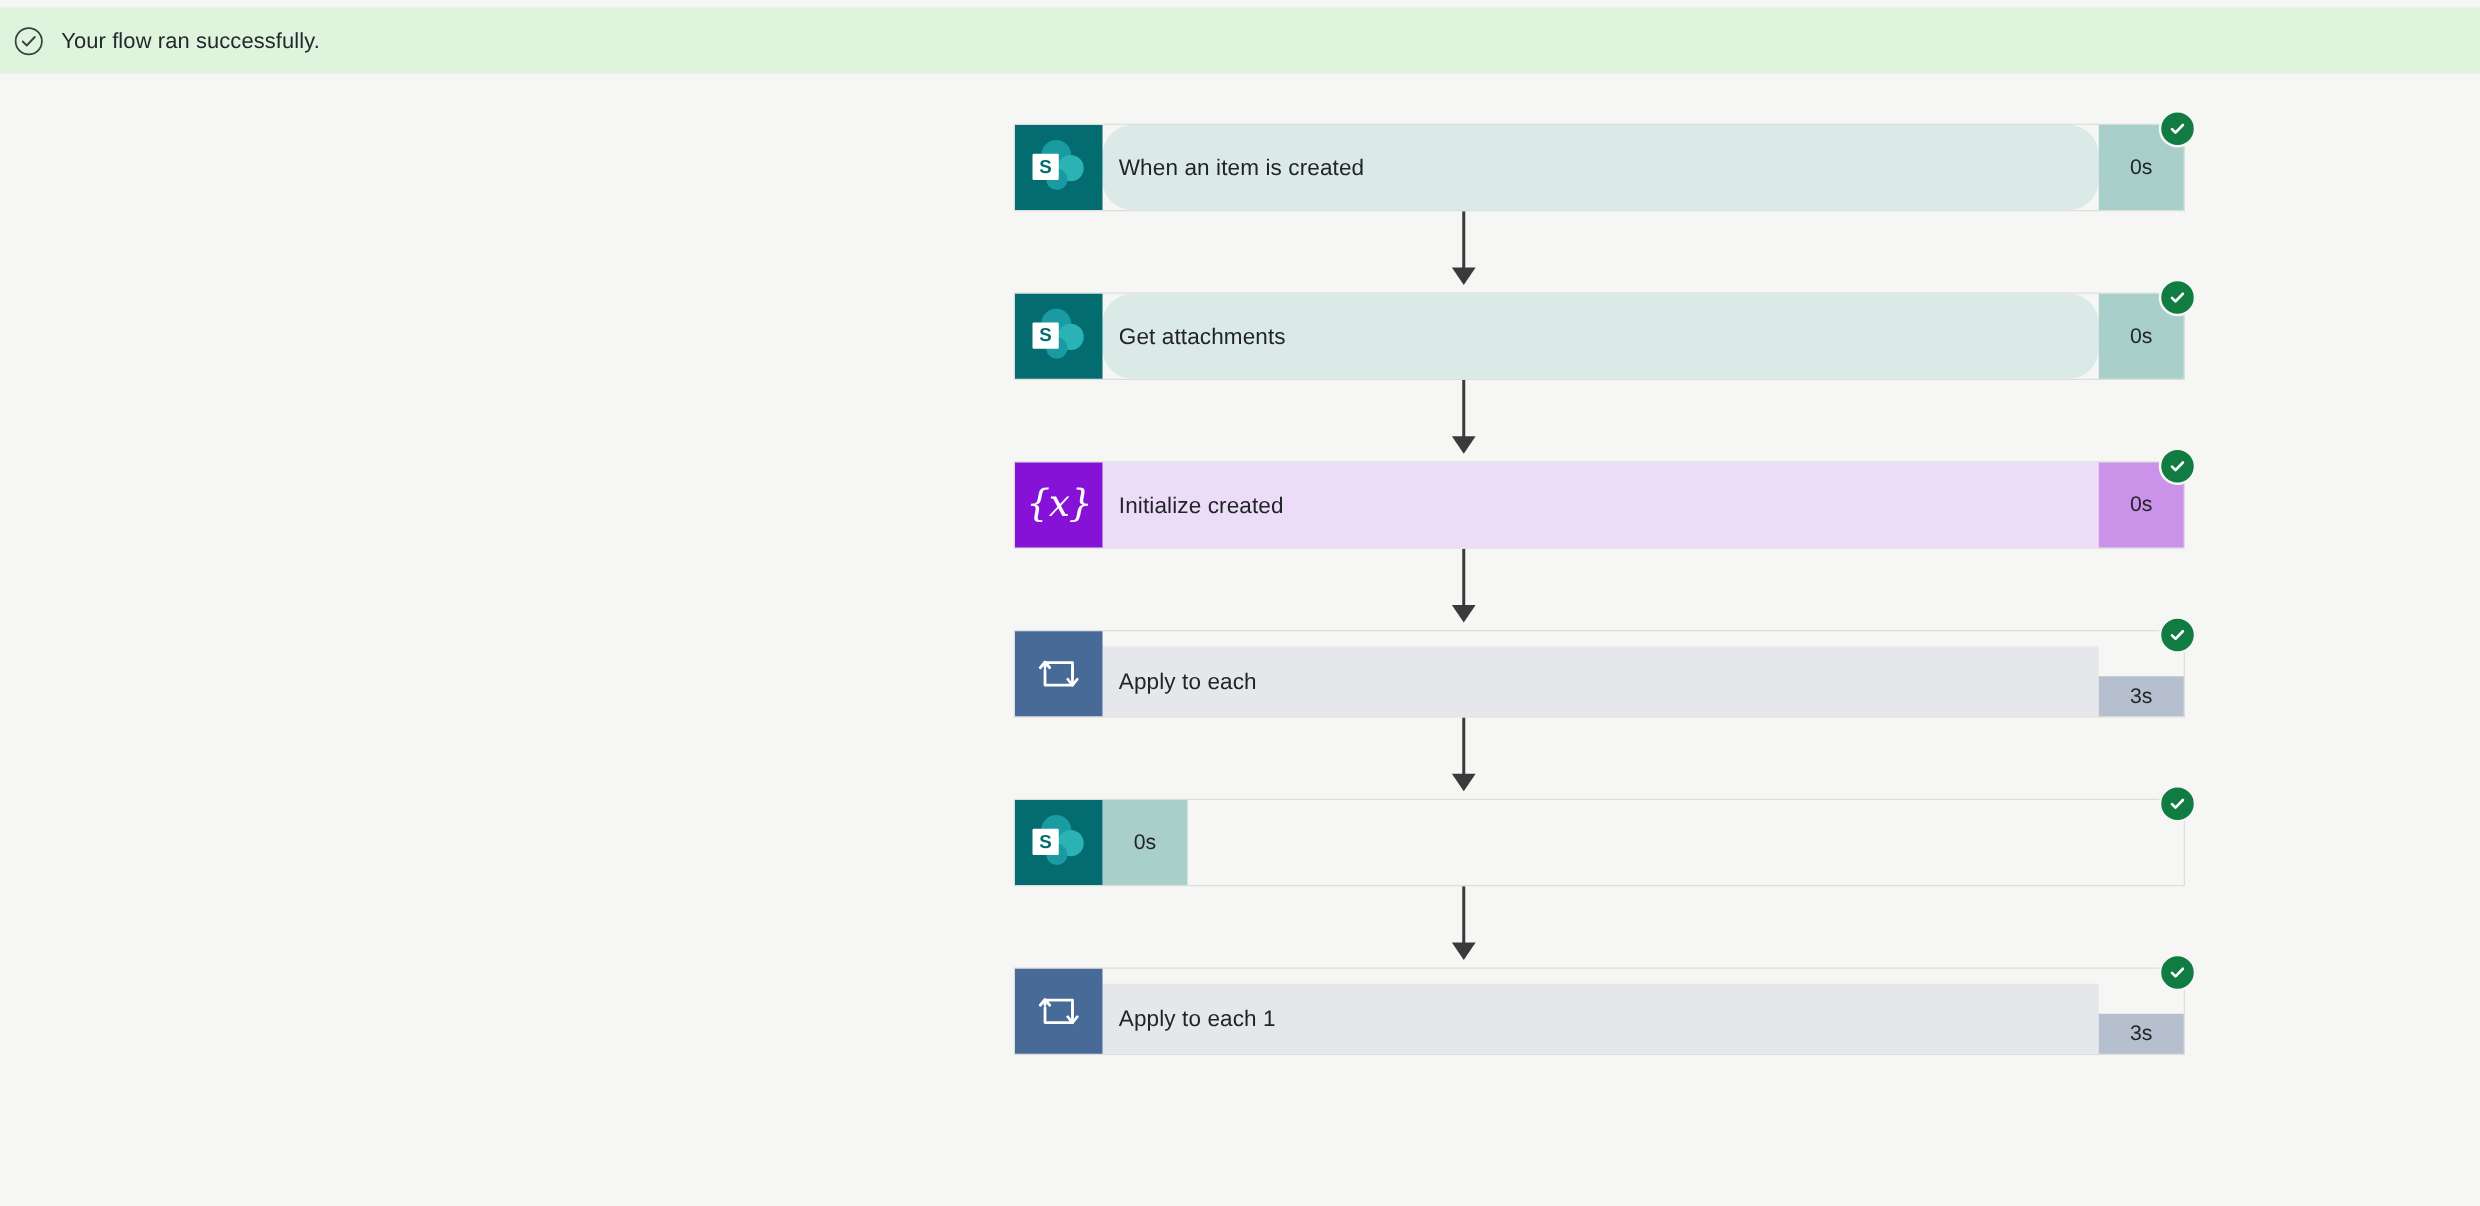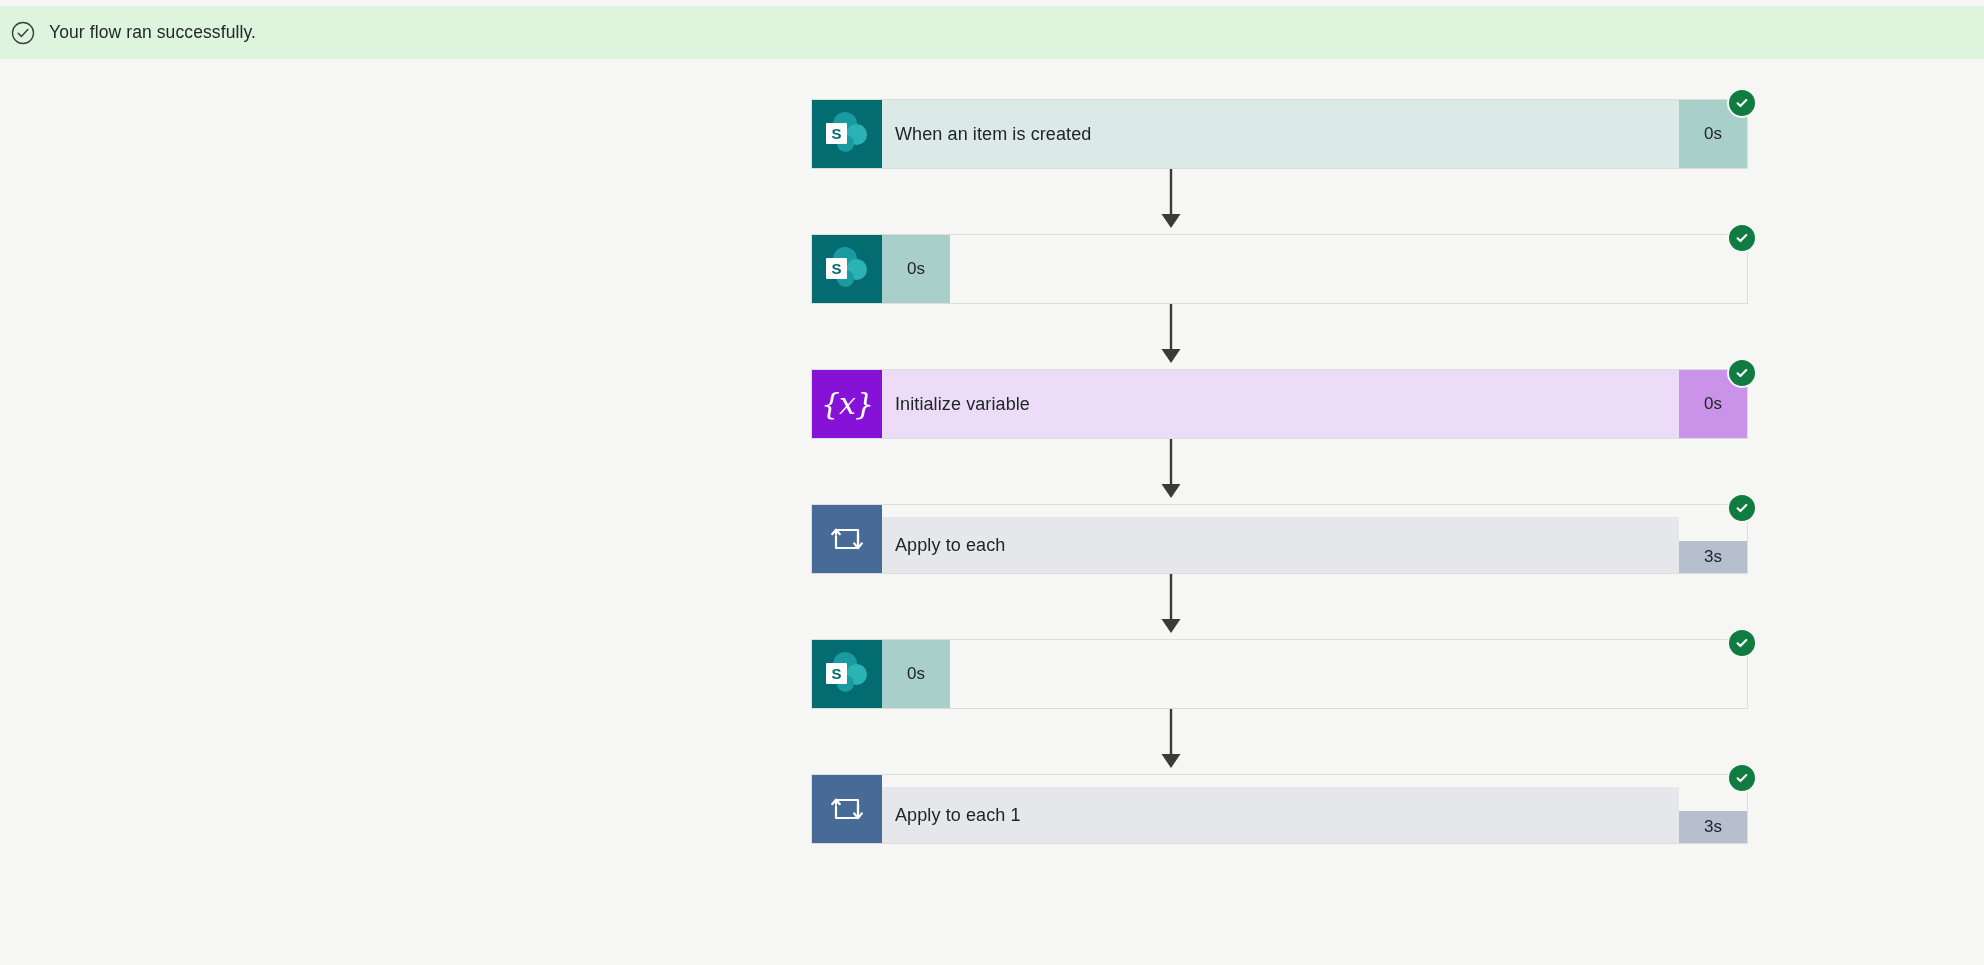--- a/index.html
+++ b/index.html
@@ -102,21 +102,21 @@
     flex: 0 0 68px;
     display: flex;
     align-items: center;
     justify-content: center;
     font-size: 17px;
     color: #21252a;
   }
 
   
   .theme-sharepoint .node-icon   { background: #036c70; }
-  .theme-sharepoint .node-title  { background: #dbe9e7; }
+  .theme-sharepoint .node-title  { background: #dbe9e7; border-radius: 24px; }
   .theme-sharepoint .node-duration { background: #a9cfcb; }
 
   
   .theme-variable .node-icon     { background: #8512d6; }
   .theme-variable .node-title    { background: #eddcf7; }
   .theme-variable .node-duration { background: #ca92e8; }
 
   
   .theme-control .node-icon      { background: #486a97; }
   .theme-control .node-title     { background: #e5e7eb; margin-top: 12px; }
@@ -221,20 +221,21 @@
   <div class="node-wrap">
     <div class="node theme-sharepoint">
       <div class="node-icon">
             <div class="sp-glyph">
               <div class="sp-c1"></div>
               <div class="sp-c2"></div>
               <div class="sp-c3"></div>
               <div class="sp-sq">S</div>
             </div>
           </div>
+      <div class="node-title">Get attachments</div>
       <div class="node-duration">0s</div>
       <div class="status-badge">
         <svg width="16" height="16" viewBox="0 0 16 16">
           <path d="M3.6 8.3 L6.4 11.1 L12.3 5.0" fill="none" stroke="#ffffff" stroke-width="2.1" stroke-linecap="round" stroke-linejoin="round"></path>
         </svg>
       </div>
     </div>
   </div>
 
   <div class="connector">
@@ -242,21 +243,21 @@
       <line x1="20" y1="0" x2="20" y2="48" stroke="#3a3a3a" stroke-width="2.4"></line>
       <path d="M10.5 45 L20 59 L29.5 45 Z" fill="#3a3a3a"></path>
     </svg>
   </div>
 
   <div class="node-wrap">
     <div class="node theme-variable">
       <div class="node-icon">
             <div class="var-glyph">{x}</div>
           </div>
-      <div class="node-title">Initialize variable</div>
+      <div class="node-title">Initialize created</div>
       <div class="node-duration">0s</div>
       <div class="status-badge">
         <svg width="16" height="16" viewBox="0 0 16 16">
           <path d="M3.6 8.3 L6.4 11.1 L12.3 5.0" fill="none" stroke="#ffffff" stroke-width="2.1" stroke-linecap="round" stroke-linejoin="round"></path>
         </svg>
       </div>
     </div>
   </div>
 
   <div class="connector">

